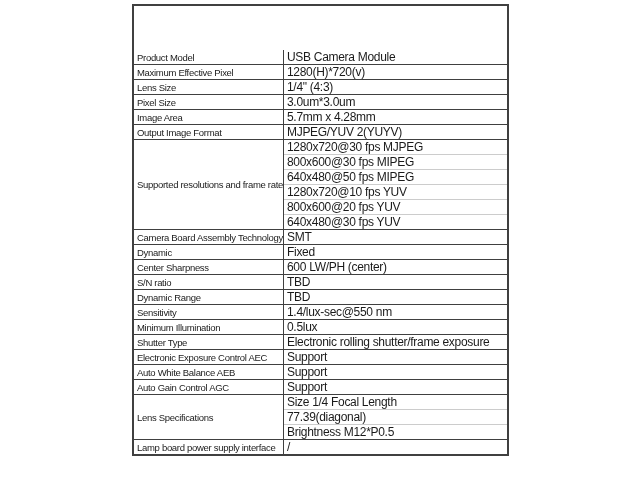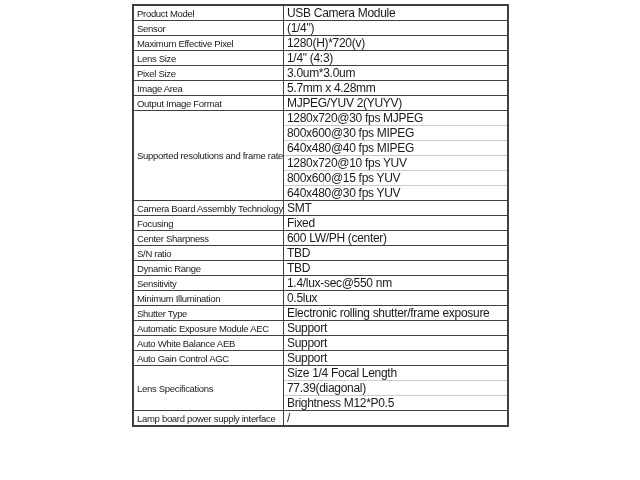--- a/index.html
+++ b/index.html
@@ -20,21 +20,21 @@
     position: absolute;
     left: 132px;
     top: 4px;
     border: 2px solid var(--border-dark);
     background: var(--bg);
   }
   .spec-row {
     display: flex;
     border-top: 1px solid var(--border-dark);
   }
-  .spec-row:first-child { border-top: none; }
+  .spec-row:first-child { border-top: none; margin-top: 44px; }
   .spec-label {
     width: 143px;
     border-right: 1px solid var(--border-dark);
     display: flex;
     align-items: center;
     padding: 0 3px;
     font-size: 9.5px;
     letter-spacing: -0.3px;
     color: var(--text);
     white-space: nowrap;
@@ -67,26 +67,20 @@
 <body>
 
 <div class="spec-table">
     <div class="spec-row">
       <div class="spec-label">Product Model</div>
       <div class="spec-values">
         <div class="spec-value">USB Camera Module</div>
       </div>
     </div>
     <div class="spec-row">
-      <div class="spec-label">Sensor</div>
-      <div class="spec-values">
-        <div class="spec-value">(1/4")</div>
-      </div>
-    </div>
-    <div class="spec-row">
       <div class="spec-label">Maximum Effective Pixel</div>
       <div class="spec-values">
         <div class="spec-value">1280(H)*720(v)</div>
       </div>
     </div>
     <div class="spec-row">
       <div class="spec-label">Lens Size</div>
       <div class="spec-values">
         <div class="spec-value">1/4" (4:3)</div>
       </div>
@@ -107,34 +101,34 @@
       <div class="spec-label">Output Image Format</div>
       <div class="spec-values">
         <div class="spec-value">MJPEG/YUV 2(YUYV)</div>
       </div>
     </div>
     <div class="spec-row">
       <div class="spec-label">Supported resolutions and frame rates</div>
       <div class="spec-values">
         <div class="spec-value">1280x720@30 fps MJPEG</div>
         <div class="spec-value">800x600@30 fps MIPEG</div>
-        <div class="spec-value">640x480@40 fps MIPEG</div>
+        <div class="spec-value">640x480@50 fps MIPEG</div>
         <div class="spec-value">1280x720@10 fps YUV</div>
-        <div class="spec-value">800x600@15 fps YUV</div>
+        <div class="spec-value">800x600@20 fps YUV</div>
         <div class="spec-value">640x480@30 fps YUV</div>
       </div>
     </div>
     <div class="spec-row">
       <div class="spec-label">Camera Board Assembly Technology</div>
       <div class="spec-values">
         <div class="spec-value">SMT</div>
       </div>
     </div>
     <div class="spec-row">
-      <div class="spec-label">Focusing</div>
+      <div class="spec-label">Dynamic</div>
       <div class="spec-values">
         <div class="spec-value">Fixed</div>
       </div>
     </div>
     <div class="spec-row">
       <div class="spec-label">Center Sharpness</div>
       <div class="spec-values">
         <div class="spec-value">600 LW/PH (center)</div>
       </div>
     </div>
@@ -162,21 +156,21 @@
         <div class="spec-value">0.5lux</div>
       </div>
     </div>
     <div class="spec-row">
       <div class="spec-label">Shutter Type</div>
       <div class="spec-values">
         <div class="spec-value">Electronic rolling shutter/frame exposure</div>
       </div>
     </div>
     <div class="spec-row">
-      <div class="spec-label">Automatic Exposure Module AEC</div>
+      <div class="spec-label">Electronic Exposure Control AEC</div>
       <div class="spec-values">
         <div class="spec-value">Support</div>
       </div>
     </div>
     <div class="spec-row">
       <div class="spec-label">Auto White Balance AEB</div>
       <div class="spec-values">
         <div class="spec-value">Support</div>
       </div>
     </div>

